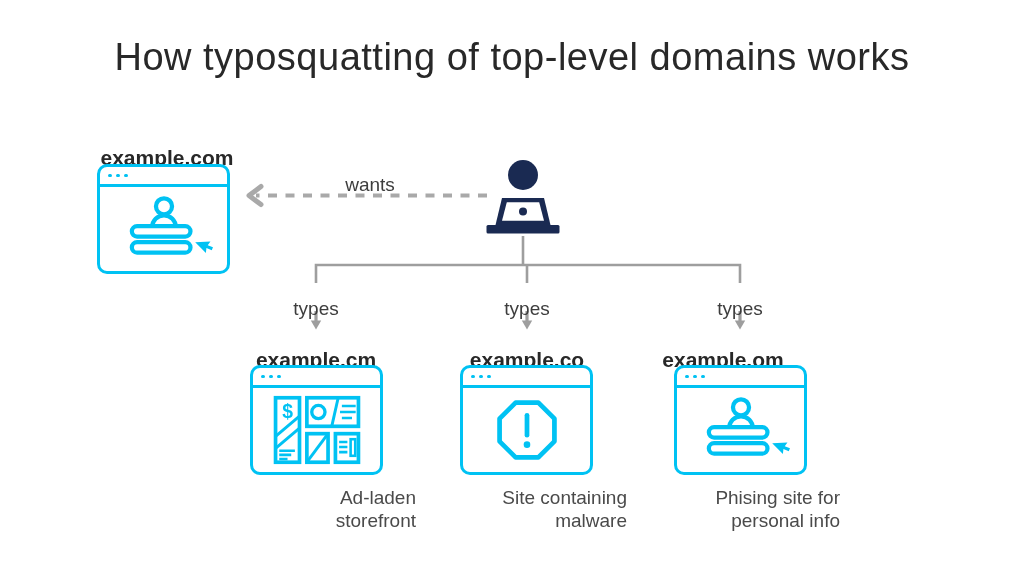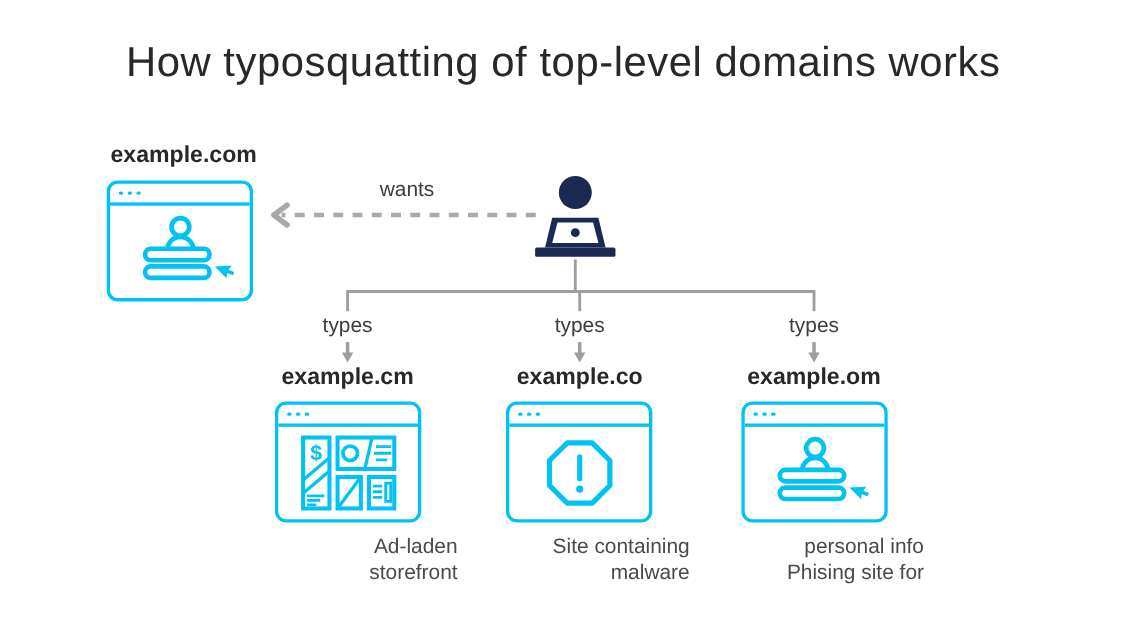--- a/index.html
+++ b/index.html
@@ -8,25 +8,25 @@
     font-family:"Liberation Sans",sans-serif;overflow:hidden;
   }
   .title{
     position:absolute;left:0;right:0;top:36px;margin:0;
     text-align:center;font-size:38px;font-weight:normal;letter-spacing:.5px;
     color:var(--text-dark,#282828);
   }
   .overlay{position:absolute;left:0;top:0;width:1024px;height:576px;pointer-events:none;}
   .domain-label{
     position:absolute;width:170px;text-align:center;
-    font-size:21px;font-weight:bold;color:var(--text-dark,#282828);
+    font-size:21px;font-weight:bold;color:var(--text-dark,#282828);margin-top:17px;
   }
   .action-label{
     position:absolute;width:120px;text-align:center;
-    font-size:19px;color:var(--text-mid,#3d3d3d);
+    font-size:19px;color:var(--text-mid,#3d3d3d);margin-top:12px;
   }
   .caption{
     position:absolute;width:200px;text-align:right;
     font-size:19px;line-height:23px;color:var(--text-muted,#4a4a4a);
   }
   .browser{
     position:absolute;width:133px;height:110px;box-sizing:border-box;
     border:3.5px solid var(--accent,#00C2F3);border-radius:10px;background:#fff;
   }
   .bheader{
@@ -146,35 +146,35 @@
         <circle cx="55" cy="53.5" r="3.5" fill="var(--accent,#00C2F3)" stroke="none"></circle>
       </svg>
     </div>
   </div>
   <div class="caption" style="left:427px;top:486px;">
     <div>Site containing</div>
     <div>malware</div>
   </div>
 
   <div class="action-label" style="left:680px;top:286px;">types</div>
-  <div class="domain-label" style="left:655px;top:331px;text-align:center;">example.om</div>
+  <div class="domain-label" style="left:638px;top:331px;text-align:center;">example.om</div>
   <div class="browser" style="left:674px;top:365px;">
     <div class="bheader">
       <i class="bdot"></i>
       <i class="bdot"></i>
       <i class="bdot"></i>
     </div>
     <div class="bbody">
       <svg class="icon-svg" width="104" height="72" viewBox="0 0 110 76" fill="none" stroke="var(--accent,#00C2F3)">
         <circle cx="55" cy="14" r="8.5" stroke-width="4.5"></circle>
         <path d="M42.5 36 a12.5 12.5 0 0 1 25 0" stroke-width="4.5" stroke-linecap="round"></path>
         <rect x="21" y="35" width="62" height="11" rx="5.5" fill="#fff" stroke-width="4.5"></rect>
         <rect x="21" y="52" width="62" height="11" rx="5.5" fill="#fff" stroke-width="4.5"></rect>
         <path transform="translate(88,52) rotate(-45)" d="M0 0 L0 16 L4 12.8 L6.4 18.4 L9.6 17 L7.2 11.6 L12 10.8 Z" fill="var(--accent,#00C2F3)" stroke="none"></path>
       </svg>
     </div>
   </div>
   <div class="caption" style="left:640px;top:486px;">
+    <div>Phising site for</div>
     <div>personal info</div>
-    <div>Phising site for</div>
   </div>
 
 </div>
 
 </body></html>

